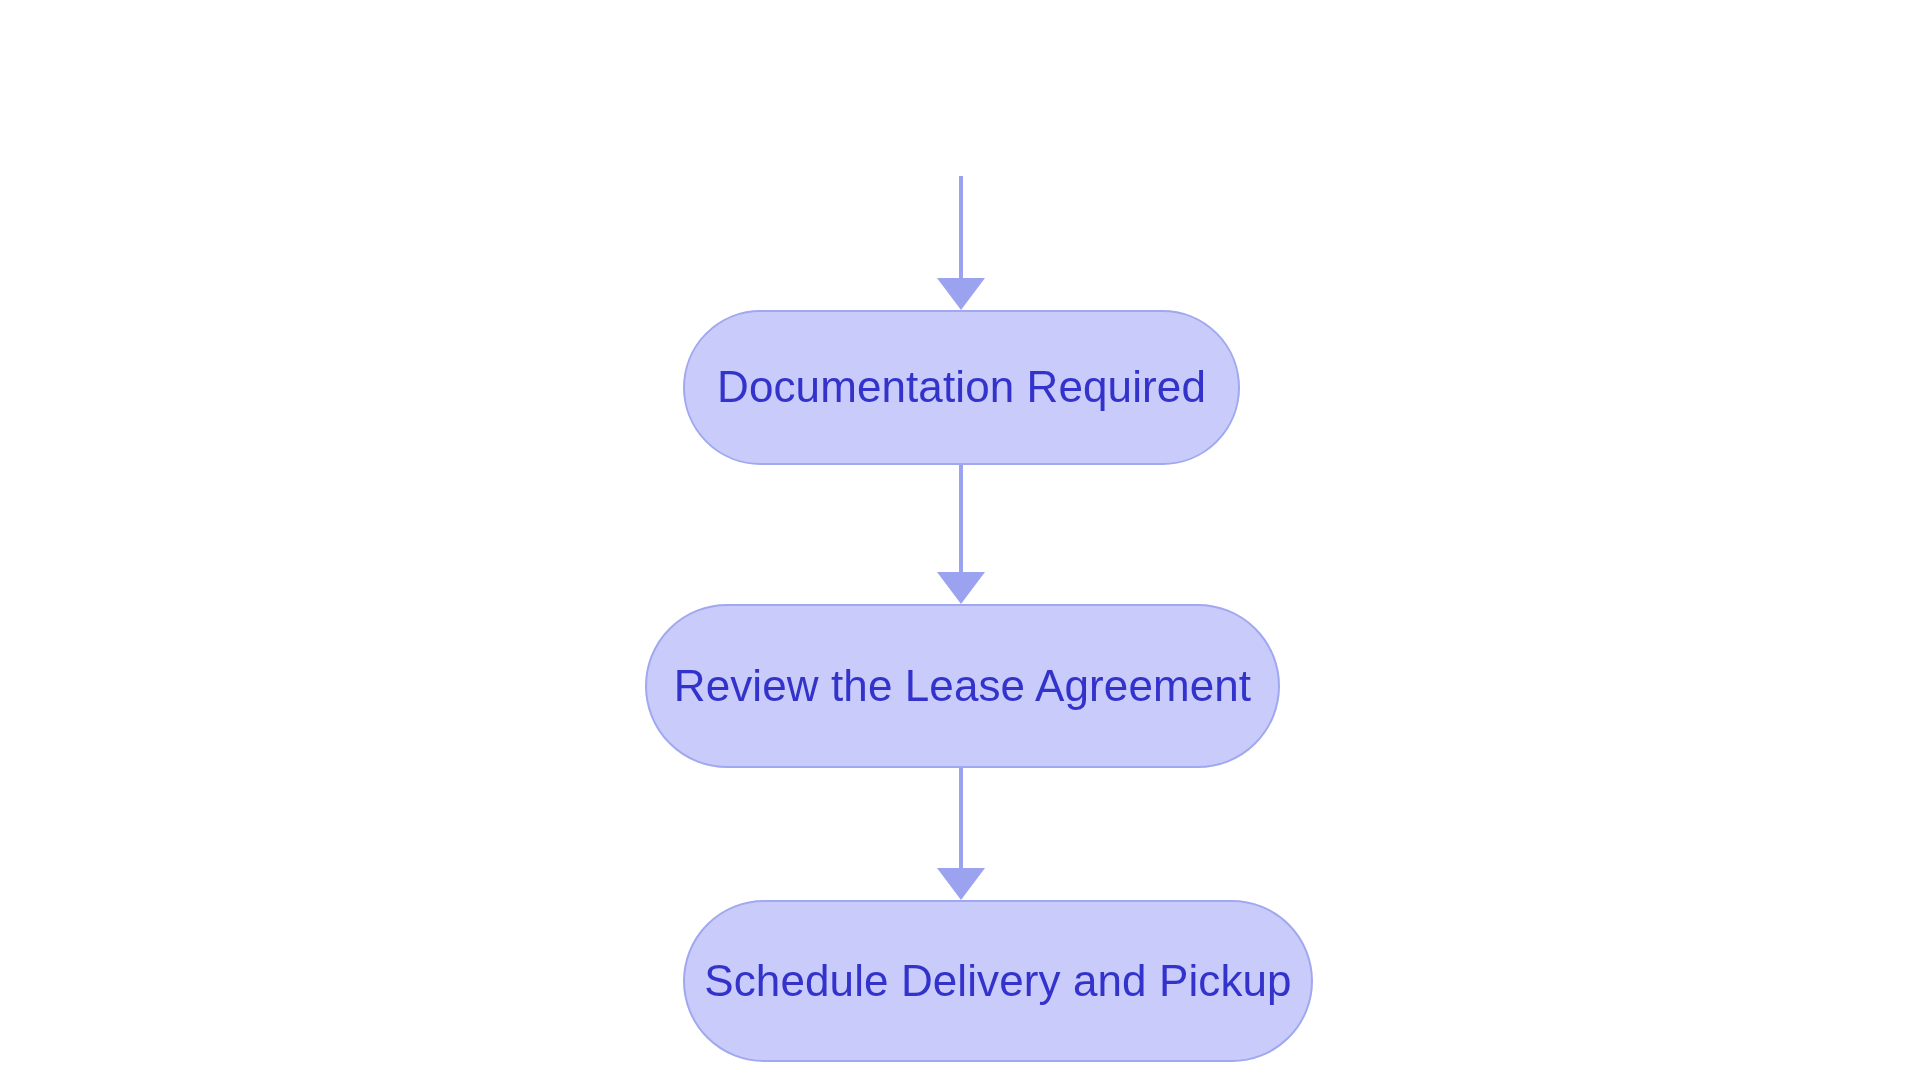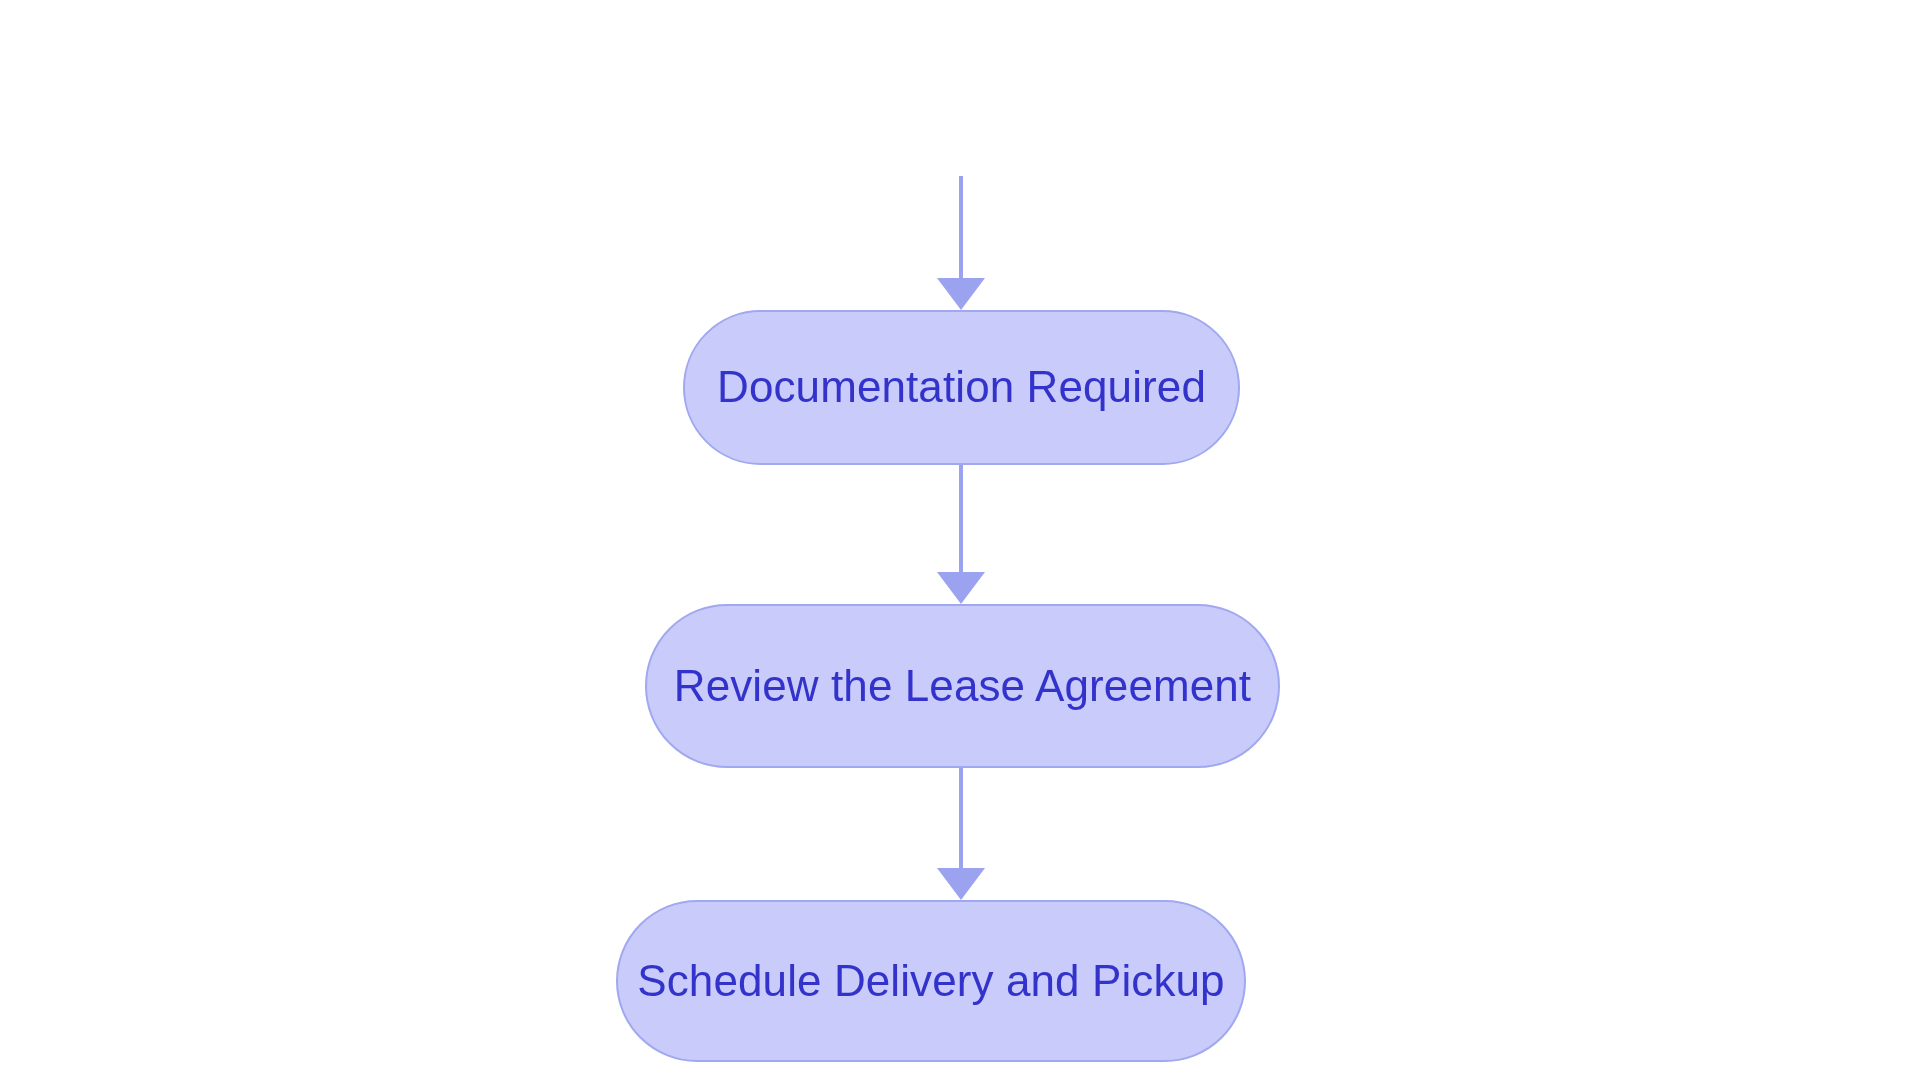--- a/index.html
+++ b/index.html
@@ -43,21 +43,21 @@
 
   .node-label {
     display: block;
     color: #3333cc;
     pointer-events: none;
   }
 
   #node-1 { left: 737px;  top: 20px;   width: 448px; height: 156px; }
   #node-2 { left: 683px;  top: 310px;  width: 557px; height: 155px; }
   #node-3 { left: 645px;  top: 604px;  width: 635px; height: 164px; }
-  #node-4 { left: 616px;  top: 900px;  width: 630px; height: 162px; }
+  #node-4 { left: 683px;  top: 900px;  width: 630px; height: 162px; }
 
   
   .edge {
     position: absolute;
     left: 0;
     top: 0;
     width: 1920px;
     height: 1083px;
     overflow: visible;
     pointer-events: none;

